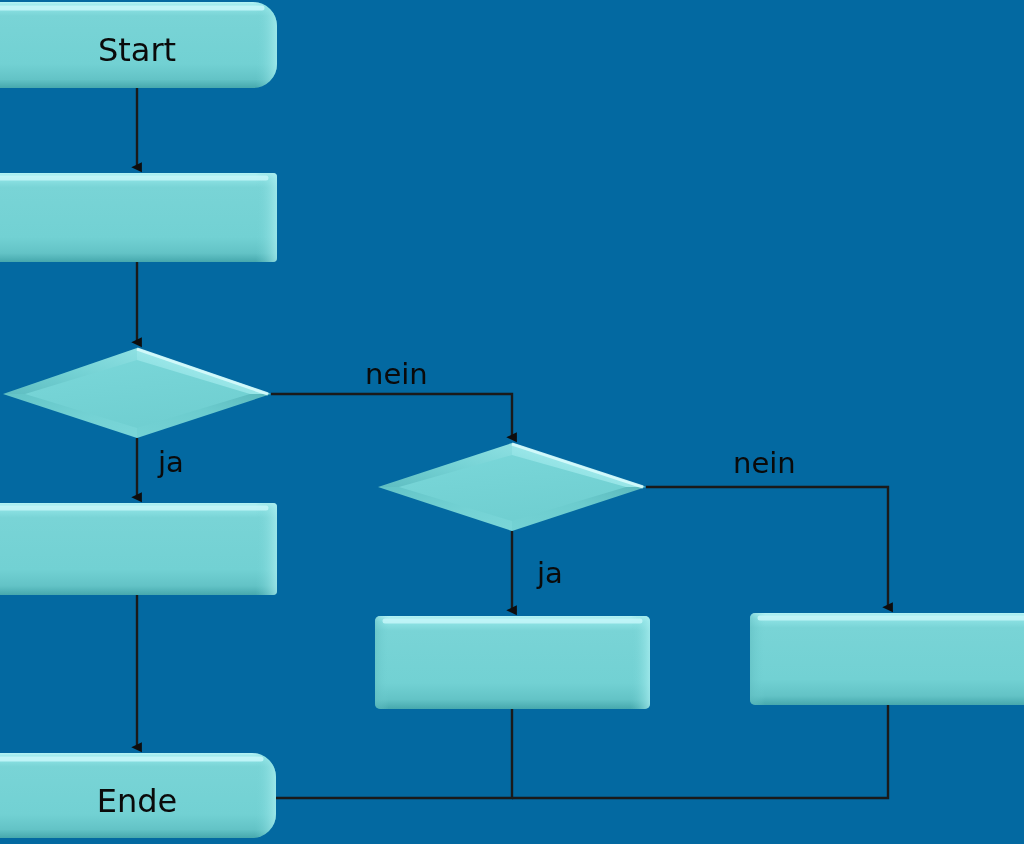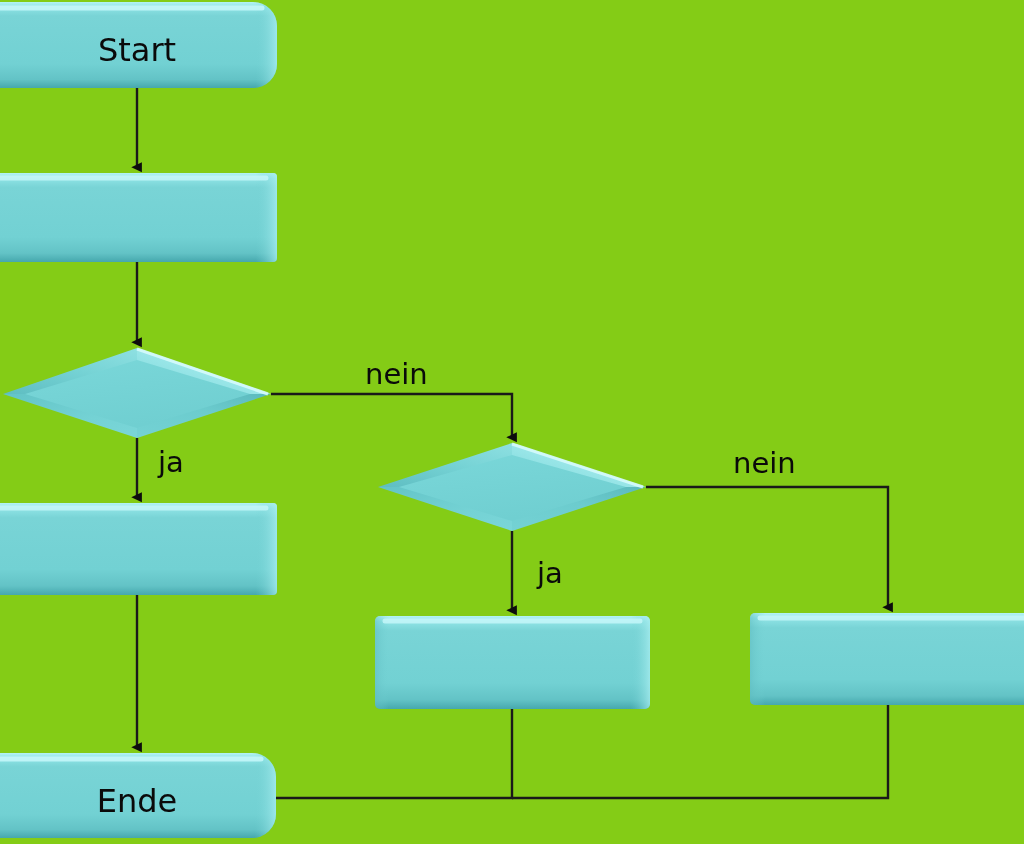--- a/index.html
+++ b/index.html
@@ -10,21 +10,21 @@
   body {
     width: 1024px;
     height: 844px;
     overflow: hidden;
     font-family: "DejaVu Sans", sans-serif;
   }
   #flowchart-canvas {
     position: relative;
     width: 1024px;
     height: 844px;
-    background: #84cc16;
+    background: #0369a1;
   }
   #flow-svg {
     position: absolute;
     top: 0;
     left: 0;
     width: 1024px;
     height: 844px;
     display: block;
   }
   .edge-label {

